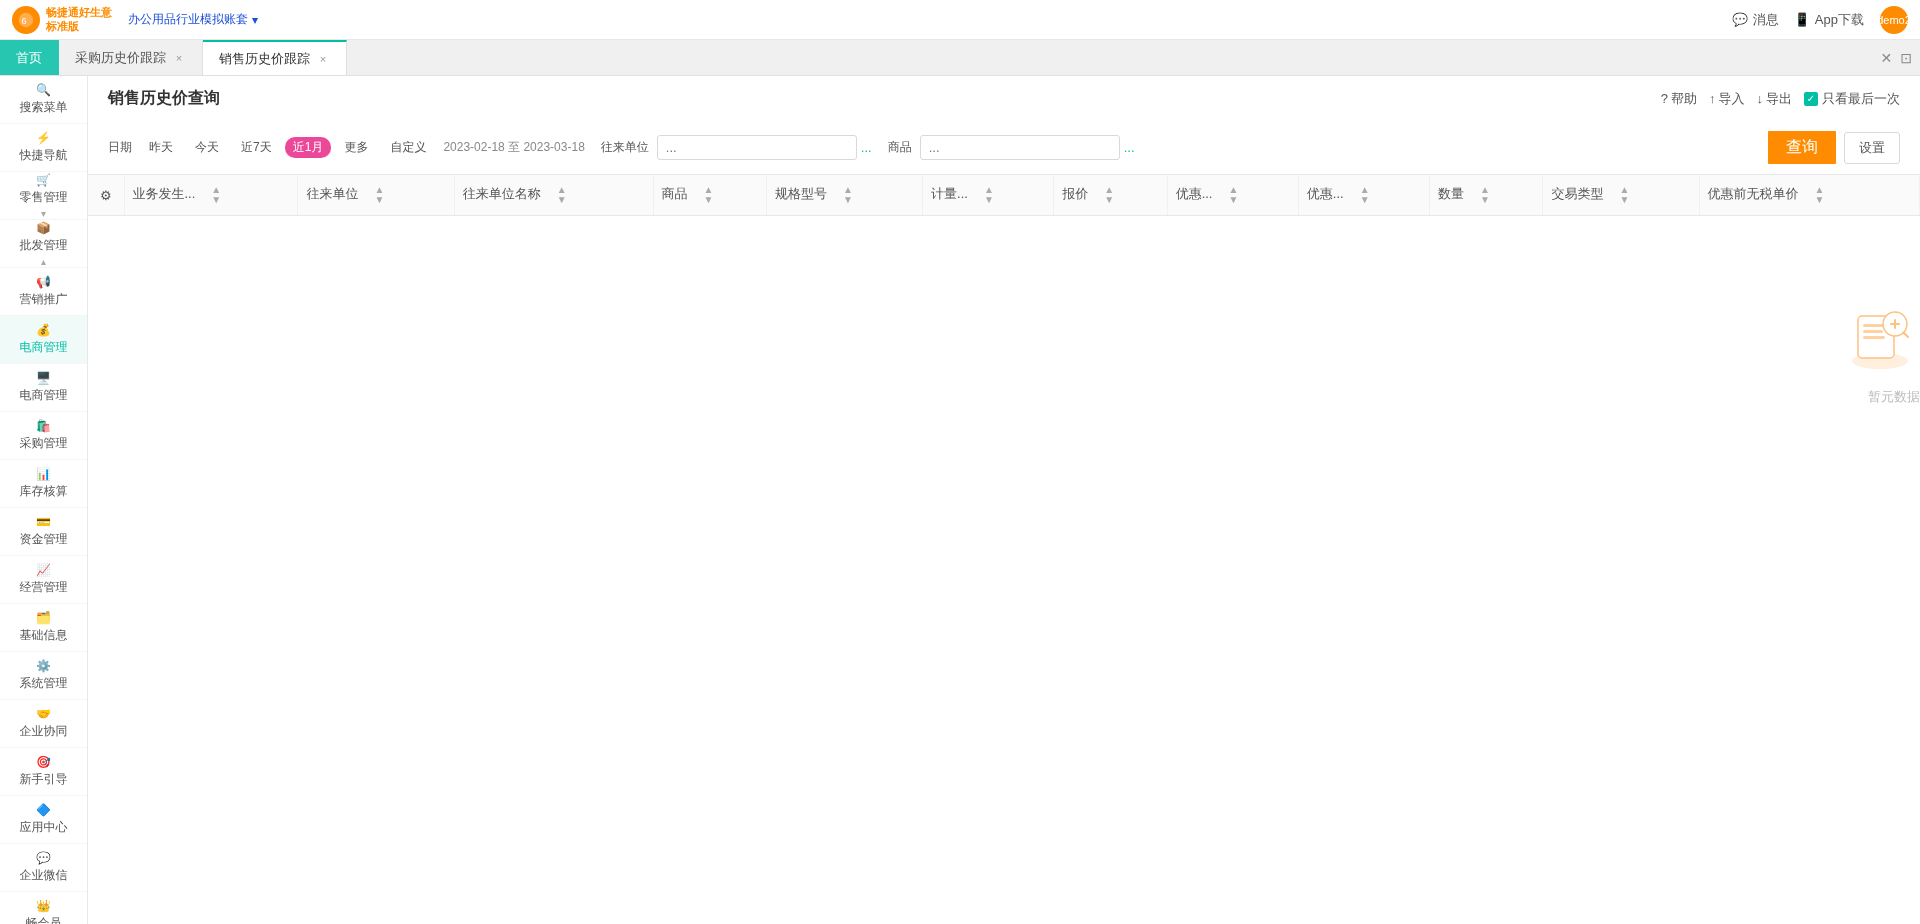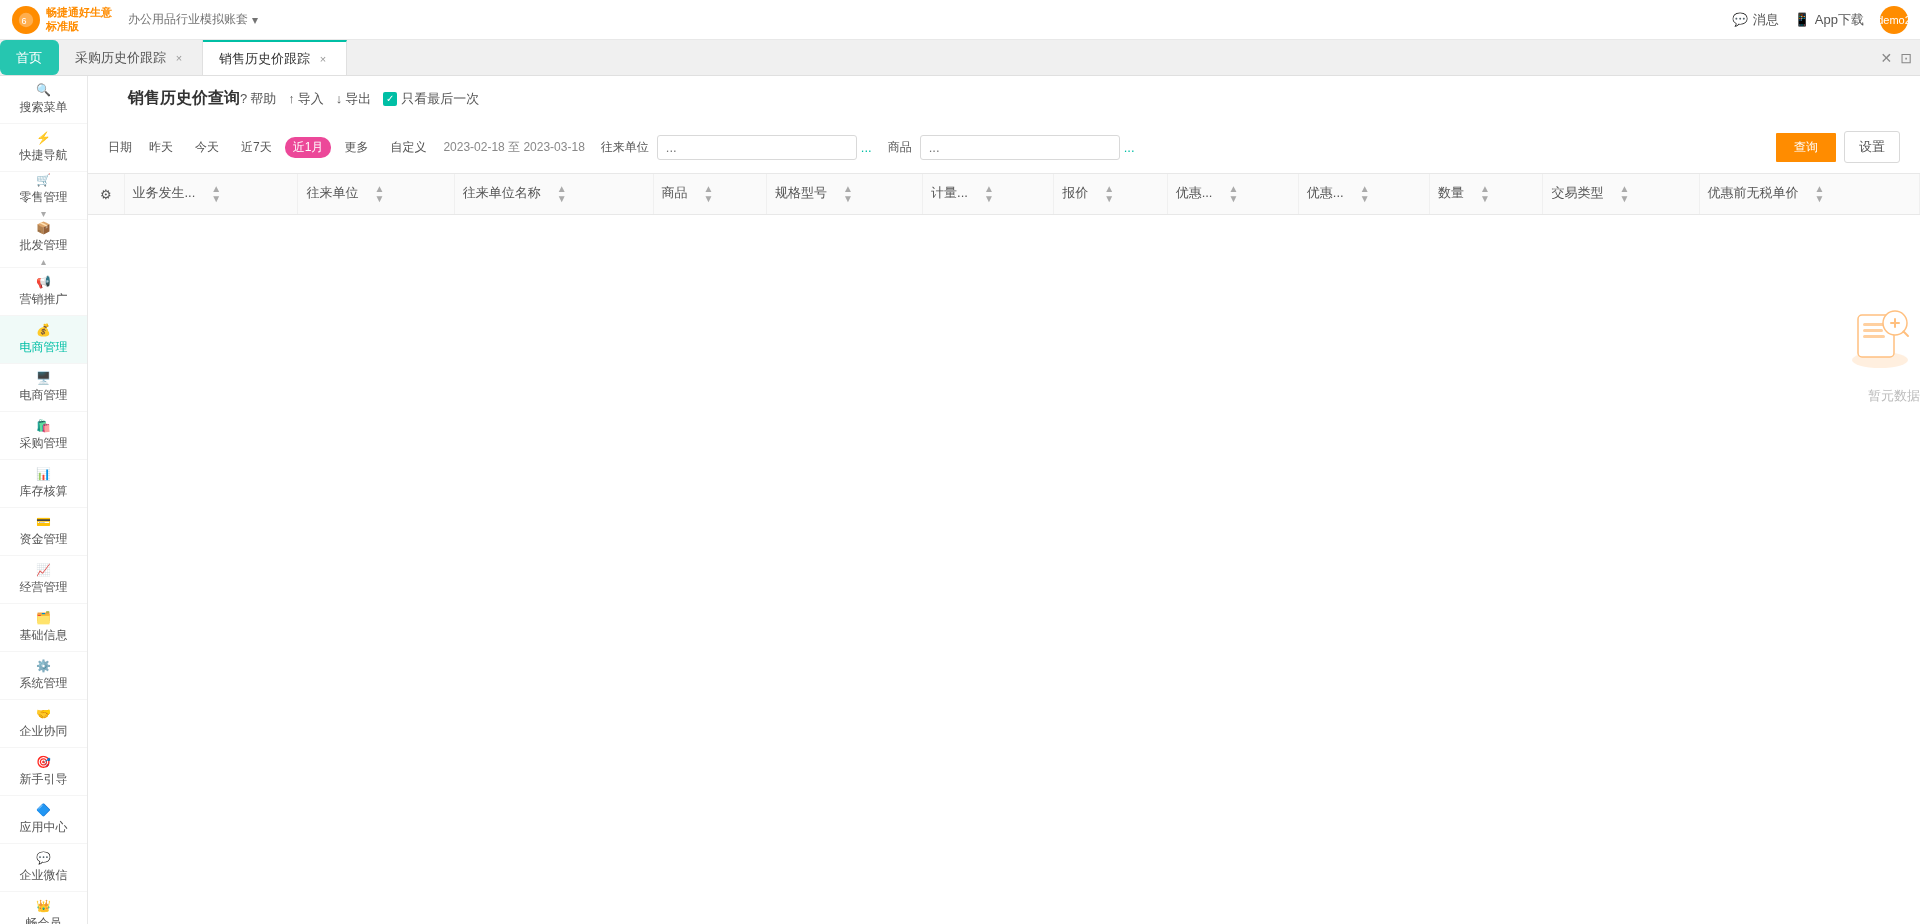--- a/index.html
+++ b/index.html
@@ -14,21 +14,21 @@
       align-items: center;
       padding: 0 12px;
       justify-content: space-between;
       flex-shrink: 0;
     }
     .top-header-left { display: flex; align-items: center; gap: 8px; }
     .logo-area { display: flex; align-items: center; gap: 6px; }
     .logo-icon { width: 28px; height: 28px; background: #ff8c00; border-radius: 50%; display: flex; align-items: center; justify-content: center; }
     .logo-icon svg { width: 18px; height: 18px; fill: white; }
     .logo-text { font-size: 11px; color: #ff8c00; font-weight: bold; line-height: 1.2; }
-    .workspace-selector { display: flex; align-items: center; gap: 4px; color: #737373; font-size: 12px; cursor: pointer; padding: 4px 8px; border-radius: 4px; }
+    .workspace-selector { display: flex; align-items: center; gap: 4px; color: #1d4ed8; font-size: 12px; cursor: pointer; padding: 4px 8px; border-radius: 4px; }
     .top-header-right { display: flex; align-items: center; gap: 16px; color: #555; font-size: 13px; }
     .header-action { display: flex; align-items: center; gap: 4px; cursor: pointer; color: #555; }
     .avatar { width: 28px; height: 28px; border-radius: 50%; background: #ff8c00; display: flex; align-items: center; justify-content: center; color: white; font-size: 11px; }
 
     
     .tab-bar {
       height: 36px;
       background: #f0f0f0;
       display: flex;
       align-items: stretch;
@@ -40,21 +40,21 @@
       align-items: center;
       padding: 0 16px;
       gap: 6px;
       cursor: pointer;
       font-size: 13px;
       color: #555;
       border-right: 1px solid #e0e0e0;
       background: #f0f0f0;
       white-space: nowrap;
     }
-    .tab.home { color: #fff; background: #26c6b0; border-right: 1px solid #26c6b0; border-radius: 6px; }
+    .tab.home { color: #fff; background: #26c6b0; border-right: 1px solid #26c6b0; }
     .tab.active { background: #fff; color: #333; border-top: 2px solid #00bfa5; }
     .tab .close-btn { font-size: 11px; color: #999; width: 14px; height: 14px; display: flex; align-items: center; justify-content: center; border-radius: 50%; }
     .tab-right-actions { margin-left: auto; display: flex; align-items: center; padding: 0 8px; gap: 8px; }
     .tab-right-actions span { cursor: pointer; color: #888; font-size: 14px; }
 
     
     .main-layout { display: flex; flex: 1; overflow: hidden; }
 
     
     .sidebar {
@@ -96,22 +96,22 @@
     
     .page-header {
       background: #fff;
       padding: 12px 20px 0 20px;
       border-bottom: 1px solid #e8e8e8;
       flex-shrink: 0;
     }
     .page-title-row {
       display: flex;
       align-items: center;
+      justify-content: space-between;
       margin-bottom: 12px;
-      margin-left: 20px;
     }
     .page-title { font-size: 16px; font-weight: bold; color: #333; }
     .page-actions { display: flex; align-items: center; gap: 12px; font-size: 13px; color: #555; }
     .page-actions span { cursor: pointer; display: flex; align-items: center; gap: 3px; }
     .only-last-checkbox { display: flex; align-items: center; gap: 4px; cursor: pointer; }
     .checkbox-checked { width: 14px; height: 14px; background: #00bfa5; border-radius: 2px; display: flex; align-items: center; justify-content: center; }
     .checkbox-checked::after { content: '✓'; color: white; font-size: 10px; }
 
     
     .filter-row {
@@ -125,21 +125,21 @@
     .filter-label { color: #555; font-size: 12px; white-space: nowrap; }
     .date-btns { display: flex; align-items: center; gap: 4px; }
     .date-btn { padding: 2px 8px; border-radius: 3px; font-size: 12px; cursor: pointer; color: #555; border: 1px solid transparent; }
     .date-btn.active { background: #ec4899; color: white; border-radius: 10px; border: none; text-align: center; }
     .date-range { font-size: 12px; color: #888; margin-left: 0; }
     .filter-input-wrap { display: flex; align-items: center; gap: 4px; }
     .filter-input { border: 1px solid #d9d9d9; border-radius: 3px; padding: 4px 8px; font-size: 13px; width: 200px; outline: none; color: #333; }
     .filter-ellipsis { color: #00bfa5; cursor: pointer; font-size: 13px; }
 
     .action-btns { display: flex; align-items: center; gap: 8px; margin-left: auto; }
-    .btn-primary { background: #ff8c00; color: white; border: none; border-radius: 1px; padding: 6px 18px; cursor: pointer; font-size: 12px; }
+    .btn-primary { background: #ff8c00; color: white; border: none; border-radius: 1px; padding: 6px 18px; cursor: pointer; font-size: 16px; }
     .btn-secondary { background: #fff; color: #555; border: 1px solid #d9d9d9; border-radius: 3px; padding: 6px 14px; cursor: pointer; font-size: 13px; }
 
     
     .table-container {
       flex: 1;
       background: #fff;
       margin: 0;
       overflow: auto;
     }
     table { width: 100%; border-collapse: collapse; font-size: 13px; }

